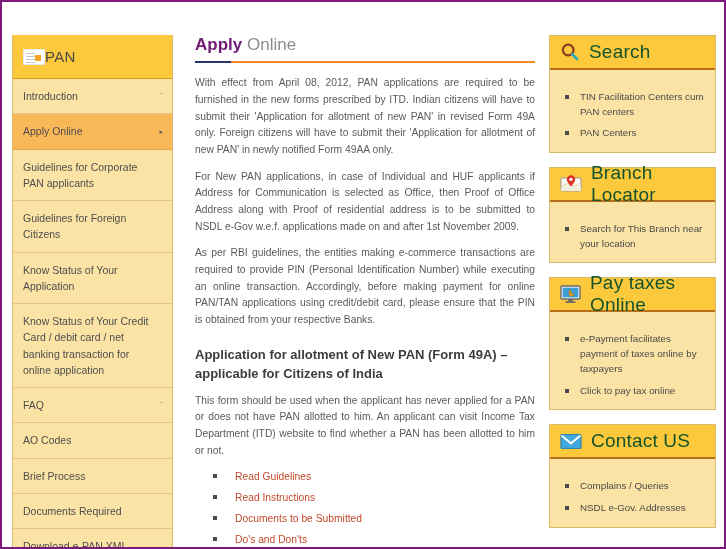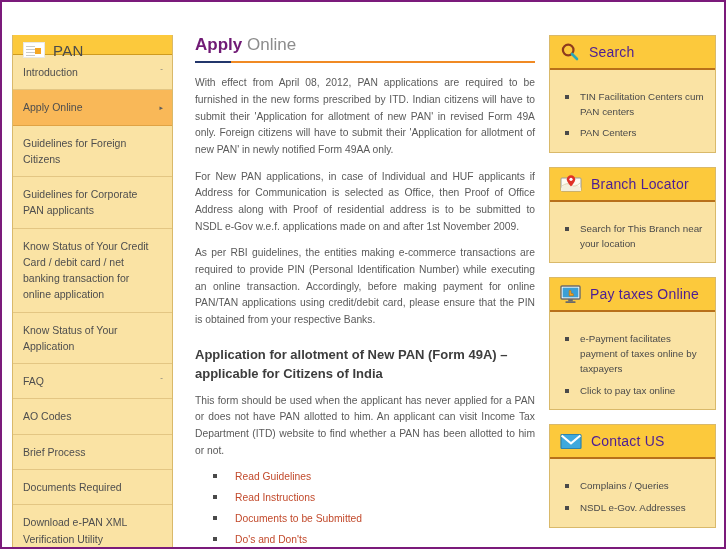--- a/index.html
+++ b/index.html
@@ -41,22 +41,22 @@
     flex: 0 0 161px;
     background: #fae3a4;
     border: 1px solid #d9b96a;
     border-top: none;
     align-self: flex-start;
   }
   .nav-header {
     background: #fcc93c;
     padding: 7px 9px 7px 10px;
     display: flex;
-    gap: 8px;
-    height: 20px;
+    align-items: center;
+    height: 44px;
     border-bottom: 1px solid #cf9b1e;
   }
   .pan-card-icon {
     width: 22px;
     height: 16px;
     background: #ffffff;
     border: 1px solid #e8e8e8;
     position: relative;
     flex: 0 0 auto;
   }
@@ -190,22 +190,22 @@
   .panel-head {
     background: #fcc93c;
     height: 34px;
     display: flex;
     align-items: center;
     gap: 9px;
     padding: 0 10px;
     border-bottom: 2px solid #b8701a;
   }
   .panel-head-title {
-    font-size: 14px;
-    color: #4c1d95;
+    font-size: 19px;
+    color: #14532d;
     letter-spacing: 0.2px;
   }
   .panel-body { padding: 20px 10px 11px 10px; }
   .panel-list {
     list-style: none;
     margin: 0; padding: 0;
   }
   .panel-list li {
     position: relative;
     padding: 0 0 0 20px;
@@ -234,24 +234,24 @@
   <div class="layout">
 
     <nav class="left-nav">
       <div class="nav-header">
         <span class="pan-card-icon"></span>
         <span class="nav-header-title">PAN</span>
       </div>
       <div id="nav-items">
           <div class="nav-item"><span>Introduction</span><span class="nav-chev">ˇ</span></div>
           <div class="nav-item active"><span>Apply Online</span><span class="nav-chev right">▸</span></div>
+          <div class="nav-item"><span>Guidelines for Corporate PAN applicants</span></div>
           <div class="nav-item"><span>Guidelines for Foreign Citizens</span></div>
-          <div class="nav-item"><span>Guidelines for Corporate PAN applicants</span></div>
+          <div class="nav-item"><span>Know Status of Your Application</span></div>
           <div class="nav-item"><span>Know Status of Your Credit Card / debit card / net banking transaction for online application</span></div>
-          <div class="nav-item"><span>Know Status of Your Application</span></div>
           <div class="nav-item"><span>FAQ</span><span class="nav-chev">ˇ</span></div>
           <div class="nav-item"><span>AO Codes</span></div>
           <div class="nav-item"><span>Brief Process</span></div>
           <div class="nav-item"><span>Documents Required</span></div>
           <div class="nav-item"><span>Download e-PAN XML Verification Utility</span></div>
         </div>
     </nav>
 
     <main class="main">
       <h1 class="main-title">

